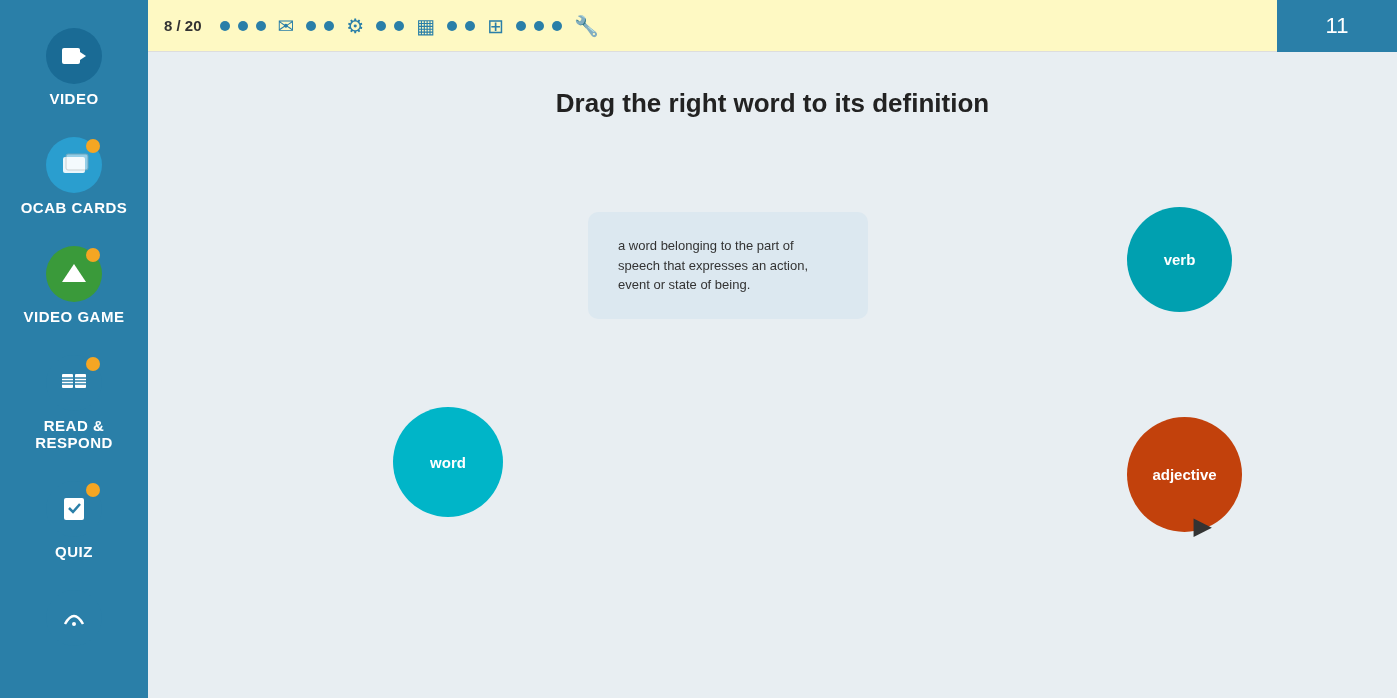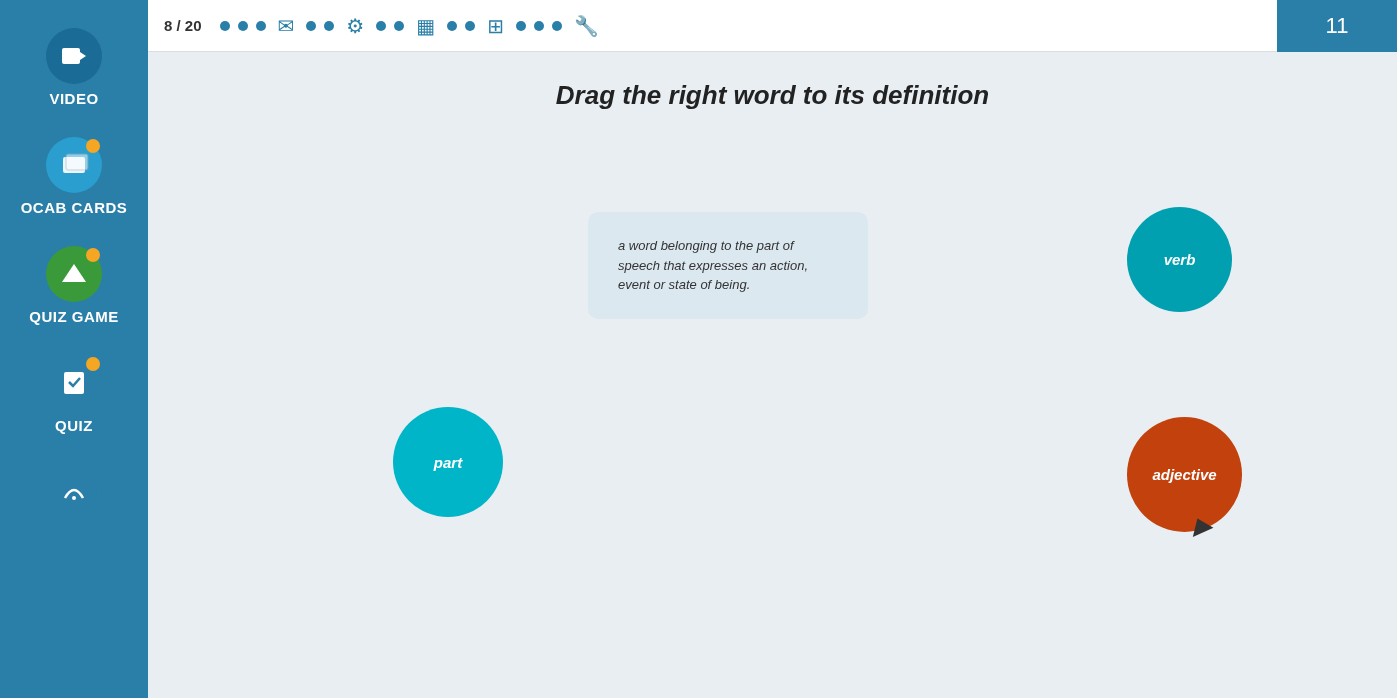--- a/index.html
+++ b/index.html
@@ -93,21 +93,21 @@
       display: flex;
       flex-direction: column;
       background: #e8eef2;
       position: relative;
     }
 
     
     #topbar {
       width: 100%;
       height: 52px;
-      background: #ffffff;
+      background: #fef9c3;
       display: flex;
       align-items: center;
       padding: 0 16px;
       border-bottom: 1px solid #ddd;
       gap: 10px;
       position: relative;
     }
 
     .progress-text {
       font-size: 15px;
@@ -140,22 +140,21 @@
       font-weight: normal;
     }
 
     
     #content {
       flex: 1;
       position: relative;
       display: flex;
       flex-direction: column;
       align-items: center;
-      padding-top: 28px;
-      font-style: italic;
+      padding-top: 36px;
     }
 
     .instruction-text {
       font-size: 26px;
       font-weight: bold;
       color: #222;
       margin-bottom: 40px;
       text-align: center;
     }
 
@@ -263,23 +262,39 @@
     <span class="sidebar-item-label">OCAB CARDS</span>
   </div>
 
   <div class="sidebar-item">
     <div class="sidebar-icon-circle icon-game" style="position:relative;">
       <svg width="28" height="28" viewBox="0 0 28 28" fill="none">
         <polygon points="14,4 26,22 2,22" fill="white"></polygon>
       </svg>
       <div class="badge"></div>
     </div>
-    <span class="sidebar-item-label">QUIZ GAME</span>
-  </div>
-
+    <span class="sidebar-item-label">VIDEO GAME</span>
+  </div>
+
+  <div class="sidebar-item">
+    <div class="sidebar-icon-circle icon-read" style="position:relative;">
+      <svg width="30" height="28" viewBox="0 0 30 28" fill="none">
+        <rect x="3" y="5" width="11" height="14" rx="1" fill="white"></rect>
+        <rect x="16" y="5" width="11" height="14" rx="1" fill="white"></rect>
+        <line x1="3" y1="9" x2="14" y2="9" stroke="#2a7fa8" stroke-width="1.5"></line>
+        <line x1="3" y1="12" x2="14" y2="12" stroke="#2a7fa8" stroke-width="1.5"></line>
+        <line x1="3" y1="15" x2="14" y2="15" stroke="#2a7fa8" stroke-width="1.5"></line>
+        <line x1="16" y1="9" x2="27" y2="9" stroke="#2a7fa8" stroke-width="1.5"></line>
+        <line x1="16" y1="12" x2="27" y2="12" stroke="#2a7fa8" stroke-width="1.5"></line>
+        <line x1="16" y1="15" x2="27" y2="15" stroke="#2a7fa8" stroke-width="1.5"></line>
+      </svg>
+      <div class="badge"></div>
+    </div>
+    <span class="sidebar-item-label" style="white-space:pre-line;">READ &amp;<br>RESPOND</span>
+  </div>
 
   <div class="sidebar-item">
     <div class="sidebar-icon-circle icon-quiz" style="position:relative;">
       <svg width="28" height="28" viewBox="0 0 28 28" fill="none">
         <rect x="4" y="3" width="20" height="22" rx="2" fill="white"></rect>
         <polyline points="9,13 13,17 20,9" stroke="#2a7fa8" stroke-width="2.5" fill="none"></polyline>
       </svg>
       <div class="badge"></div>
     </div>
     <span class="sidebar-item-label">QUIZ</span>
@@ -337,21 +352,21 @@
 
     <div class="definition-box">
       <span>a word belonging to the part of speech that expresses an action, event or state of being.</span>
     </div>
 
     <div class="word-bubble bubble-verb">
       <span>verb</span>
     </div>
 
     <div class="word-bubble bubble-noun">
-      <span>part</span>
+      <span>word</span>
     </div>
 
     <div class="word-bubble bubble-adjective">
       <span>adjective</span>
     </div>
 
     <div class="cursor-arrow">▶</div>
 
   </div>
 </div>

